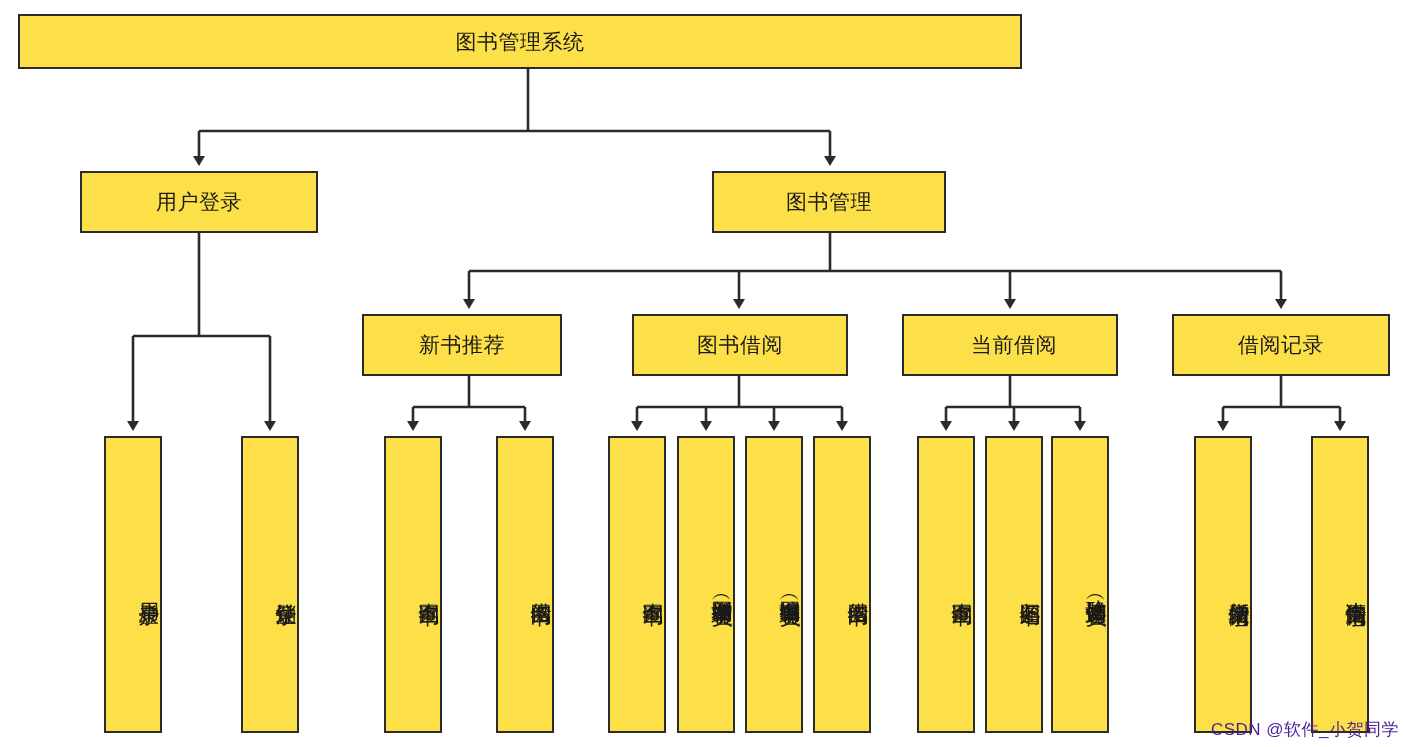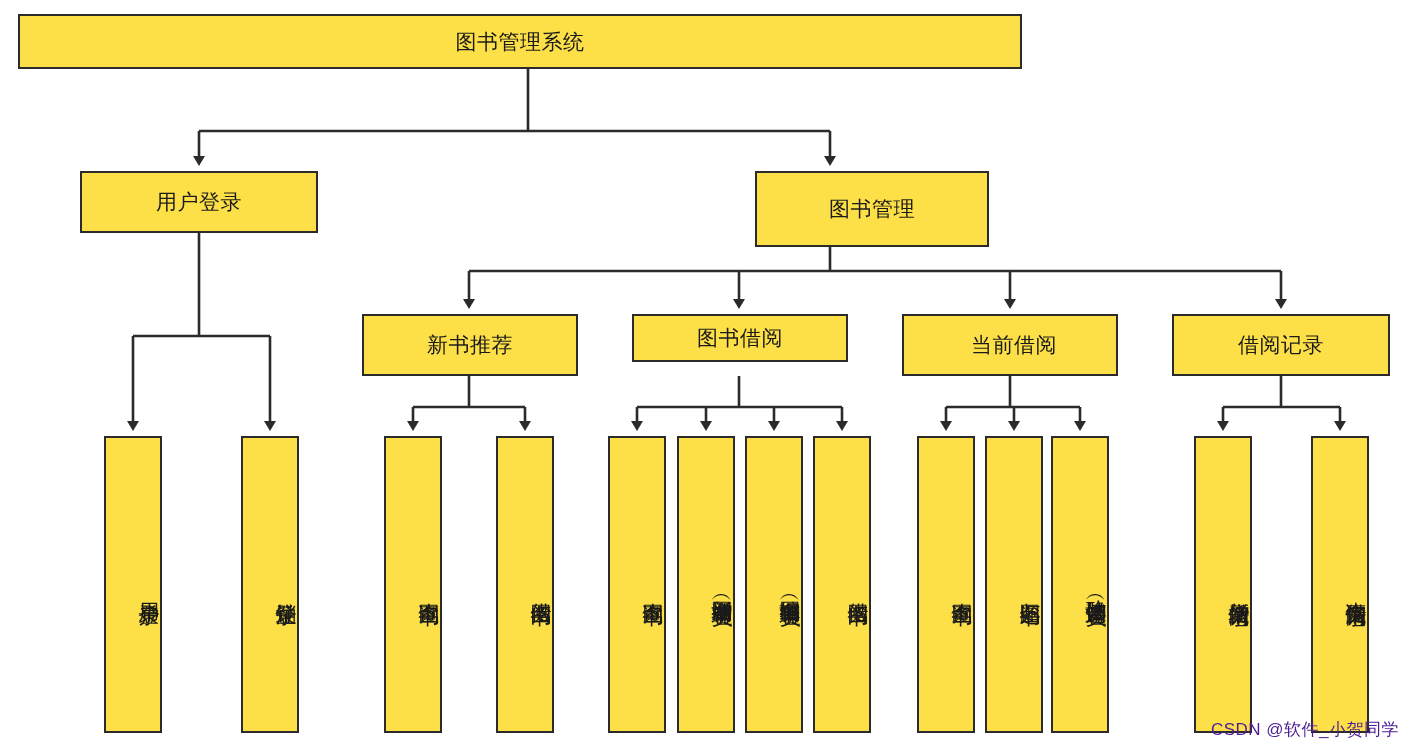--- a/index.html
+++ b/index.html
@@ -132,29 +132,29 @@
   </svg>
 
   <div class="node h" style="left:18px; top:14px; width:1004px; height:55px;">
     <span>图书管理系统</span>
   </div>
 
   <div class="node h" style="left:80px; top:171px; width:238px; height:62px;">
     <span>用户登录</span>
   </div>
 
-  <div class="node h" style="left:712px; top:171px; width:234px; height:76px;margin-left:43px;">
+  <div class="node h" style="left:712px; top:171px; width:234px; height:62px;">
     <span>图书管理</span>
   </div>
 
-  <div class="node h" style="left:362px; top:314px; width:216px; height:62px;font-family:Liberation Serif, serif;">
+  <div class="node h" style="left:362px; top:314px; width:200px; height:62px;font-family:Liberation Serif, serif;">
     <span>新书推荐</span>
   </div>
 
-  <div class="node h" style="left:632px; top:314px; width:216px; height:48px;align-items:center;">
+  <div class="node h" style="left:632px; top:314px; width:216px; height:62px;align-items:center;">
     <span>图书借阅</span>
   </div>
 
   <div class="node h" style="left:902px; top:314px; width:216px; height:62px;padding-left:8px;">
     <span>当前借阅</span>
   </div>
 
   <div class="node h" style="left:1172px; top:314px; width:218px; height:62px;">
     <span>借阅记录</span>
   </div>

